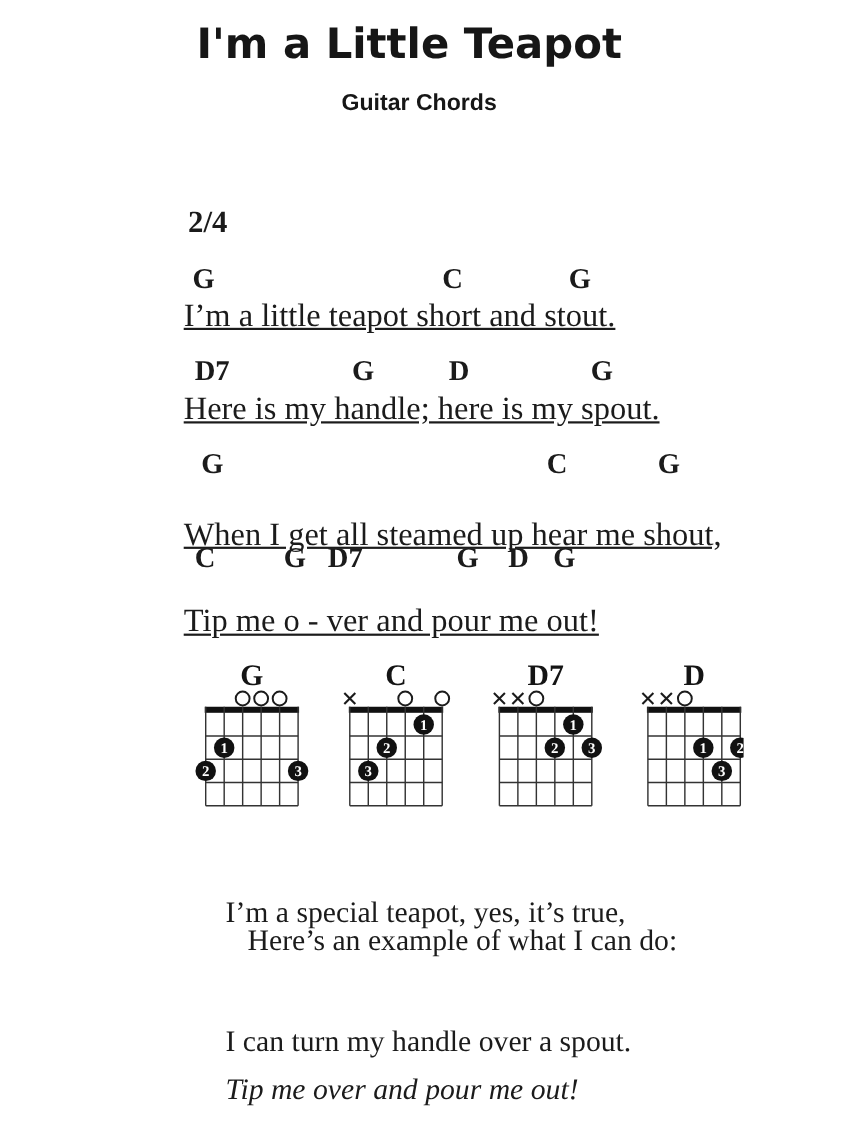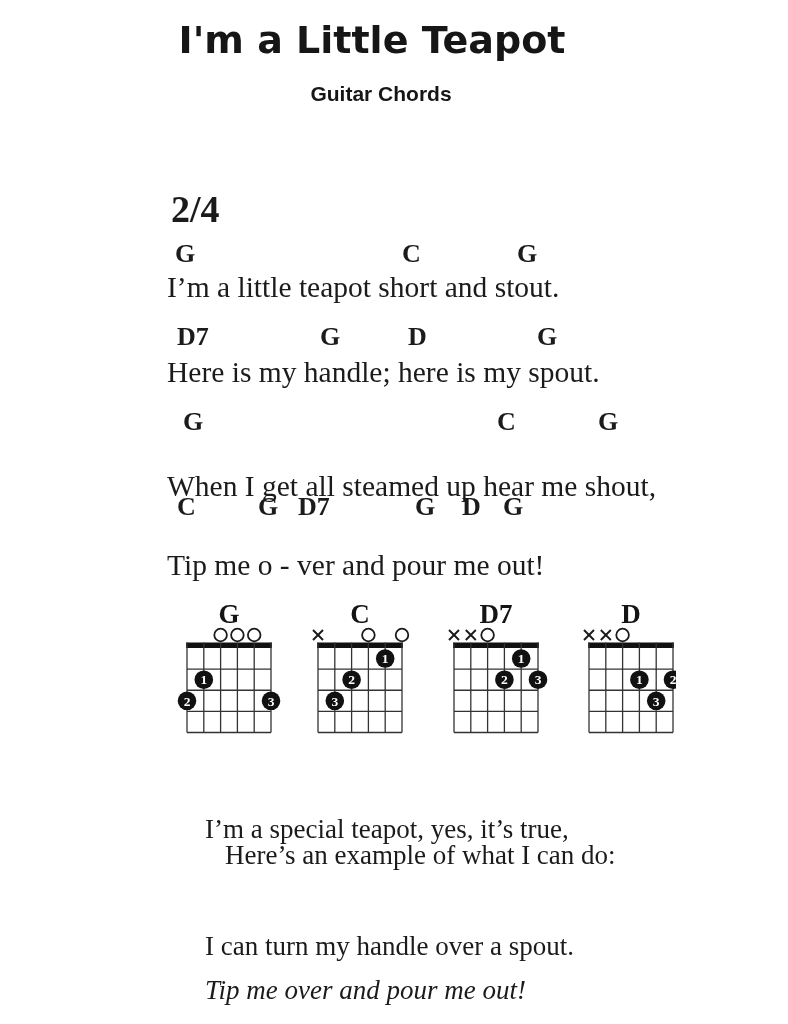--- a/index.html
+++ b/index.html
@@ -4,24 +4,24 @@
 <style>
   html,body{margin:0;padding:0;background:#fff;}
   .page{position:relative;width:676px;height:1024px;background:#ffffff;overflow:hidden;
         font-family:"Liberation Serif", serif;color:#1b1b1b;border-radius:15px;}
   .title{position:absolute;top:18px;left:0;width:744px;text-align:center;
          font-family:"DejaVu Sans", sans-serif;font-weight:bold;font-size:38px;
          letter-spacing:0px;color:#161616;}
   .subtitle{position:absolute;top:82px;left:0;width:762px;text-align:center;
             font-family:Liberation Sans, sans-serif;font-weight:bold;font-size:21px;color:#161616;}
   .website{position:absolute;top:144px;left:384px;font-size:29px;color:#8a8a8a;}
-  .timesig{position:absolute;top:187px;left:171px;font-size:38px;font-weight:bold;}
+  .timesig{position:absolute;top:187px;left:171px;font-size:28px;font-weight:bold;}
   .chord-row{position:absolute;left:0;width:100%;height:32px;}
   .chord-row span{position:absolute;font-size:26px;font-weight:bold;white-space:pre;}
-  .lyric-row{position:absolute;left:167px;font-size:29.5px;white-space:pre;}
+  .lyric-row{position:absolute;left:167px;font-size:29.5px;white-space:pre;text-decoration:underline;}
   .outro-line{position:absolute;left:205px;font-size:27px;white-space:pre;}
   svg.diagram{position:absolute;overflow:visible;}
 </style>
 </head>
 <body>
 
 <div class="page">
   <div class="title">I'm a Little Teapot</div>
   <div class="subtitle">Guitar Chords</div>
   <div class="timesig">2/4</div>

